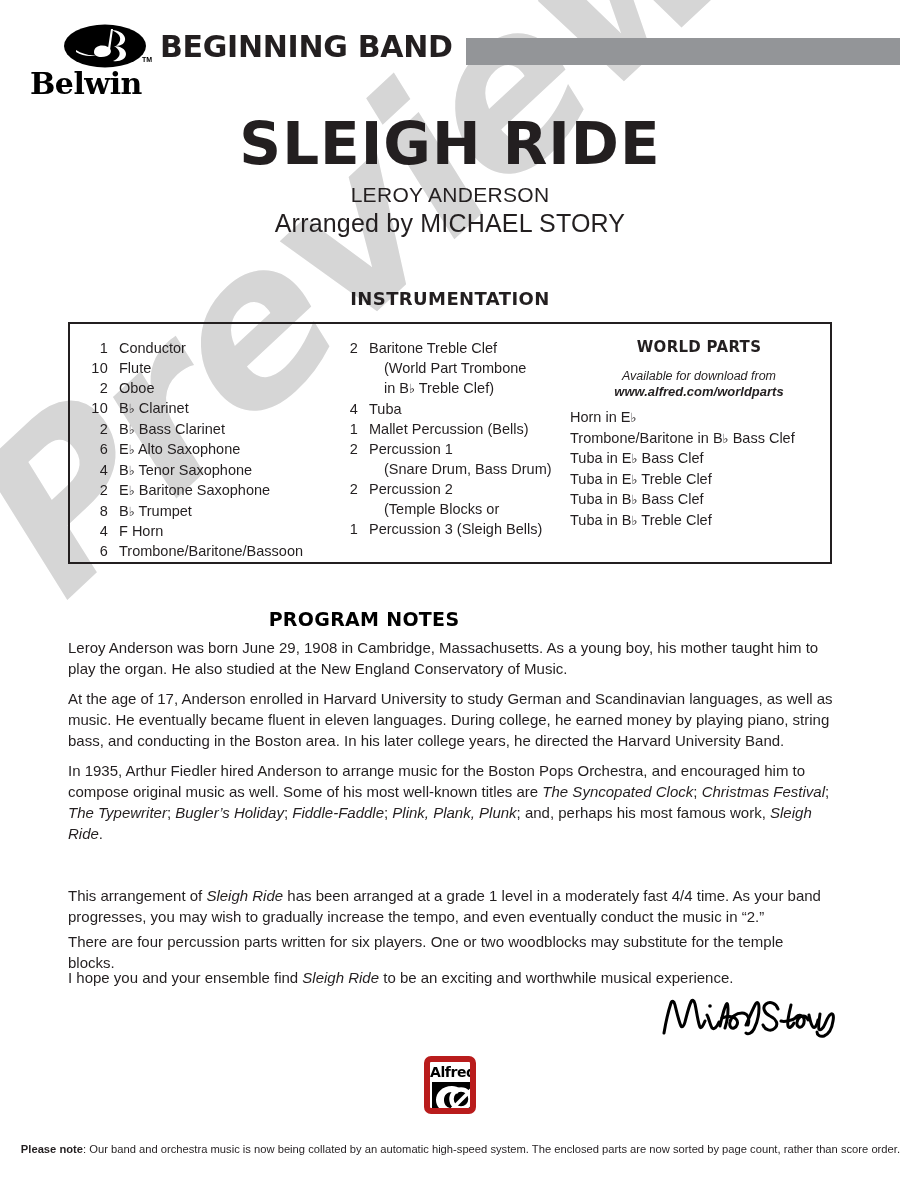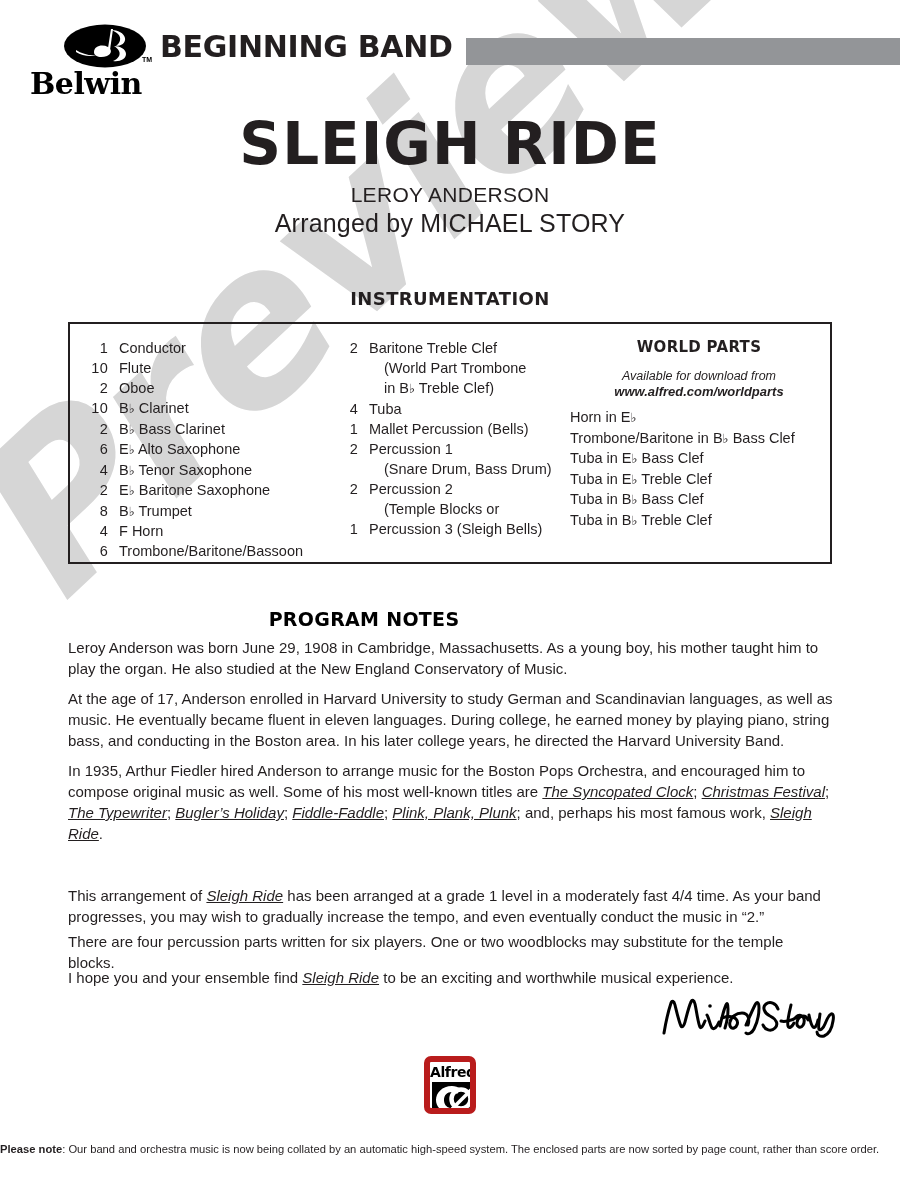--- a/index.html
+++ b/index.html
@@ -255,21 +255,21 @@
   }
   .para {
     position: absolute;
     left: 68px;
     width: 766px;
     font-size: 15px;
     line-height: 21px;
     color: #231f20;
     text-align: left;
   }
-  .para i { font-style: italic; text-decoration: underline; }
+  .para i { font-style: italic; }
 
   #program-notes-heading { top: 608px; }
   #pn-p1 { top: 637px; }
   #pn-p2 { top: 688px; }
   #pn-p3 { top: 760px; }
 
   #conductor-notes-heading { top: 856px; }
   #cn-p1 { top: 885px; }
   #cn-p2 { top: 931px; }
   #cn-p3 { top: 967px; }
@@ -319,21 +319,21 @@
     width: 44px;
     height: 34px;
   }
 
   
   #footer-note {
     position: absolute;
     left: 0;
     top: 1142px;
     width: 900px;
-    text-align: left;
+    text-align: right;
     font-size: 11.2px;
     line-height: 15px;
     color: #231f20;
   }
   #footer-note b { font-weight: bold; }
 </style>
 </head>
 <body>
 
 <div id="page">

